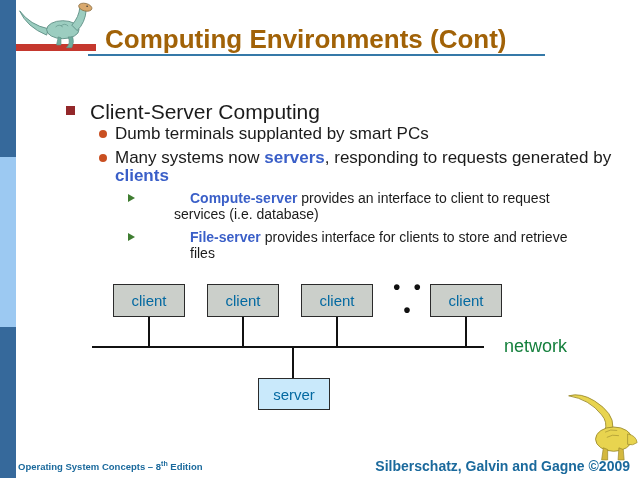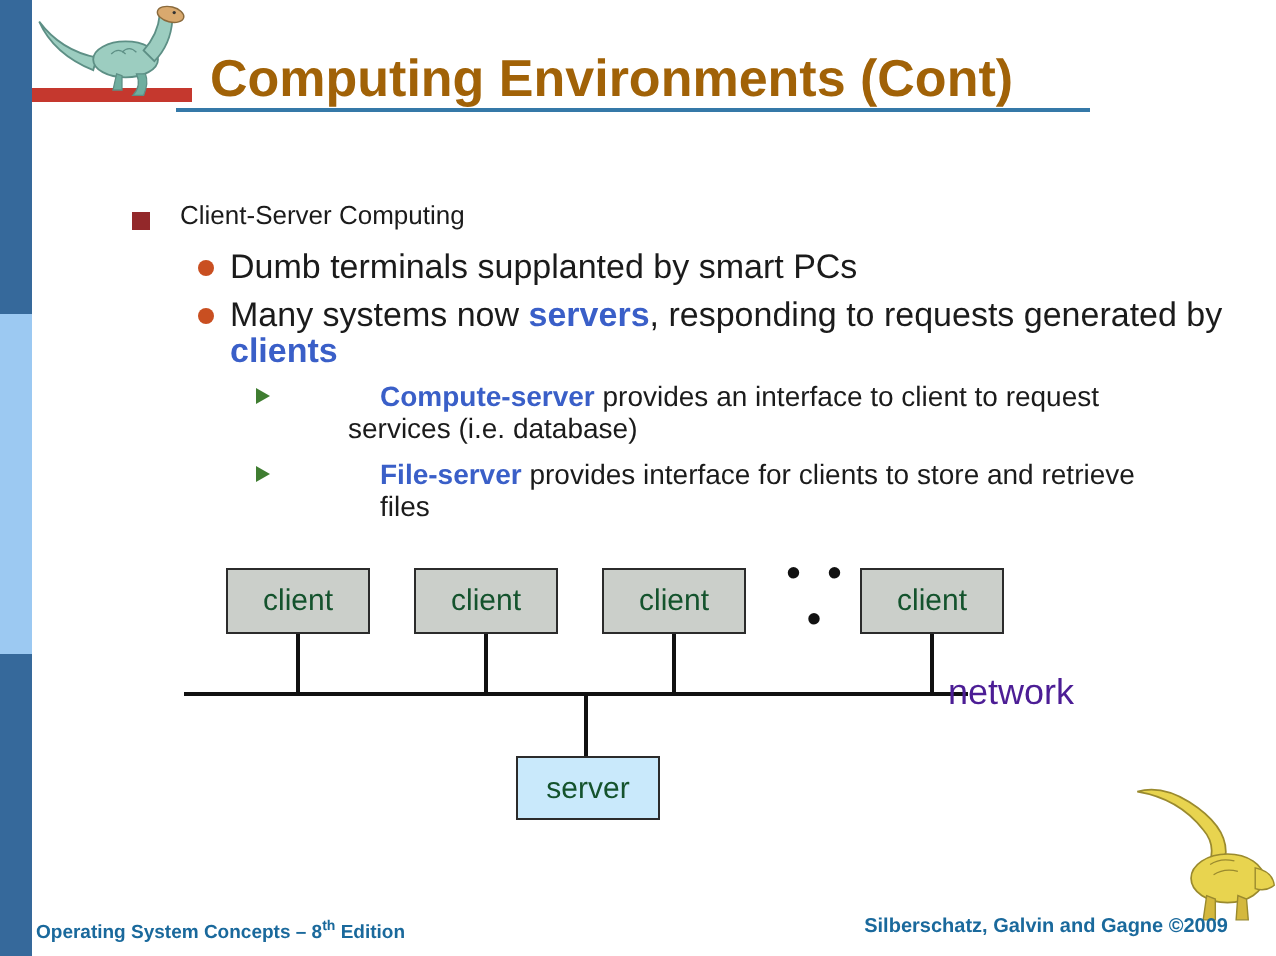--- a/index.html
+++ b/index.html
@@ -13,41 +13,41 @@
   .bar.mid{top:157px;height:170px;background:#9cc9f2;}
   .bar.bot{top:327px;height:151px;background:#36699b;}
   
   .red-stripe{position:absolute;left:16px;top:44px;width:80px;height:7px;background:#c5382e;}
   .title{position:absolute;left:105px;top:25px;font-size:26px;line-height:28px;font-weight:bold;color:#a16207;white-space:nowrap;}
   .title-underline{position:absolute;left:88px;top:54px;width:457px;height:2px;background:#3579a8;}
   .dino-top{position:absolute;left:16px;top:0px;width:90px;height:54px;z-index:2;}
   .dino-bottom{position:absolute;left:560px;top:392px;width:78px;height:70px;}
   
   .txt{position:absolute;color:#1b1b1b;white-space:nowrap;}
-  .l1{font-size:13px;}
+  .l1{font-size:21px;}
   .l2{font-size:17px;}
   .l3{font-size:14px;margin-left:44px;}
   .kw{color:#3a5fc8;font-weight:bold;}
   .sq-bullet{position:absolute;width:9px;height:9px;background:#93282a;}
   .dot-bullet{position:absolute;width:8px;height:8px;border-radius:50%;background:#c94f21;}
   .tri-bullet{position:absolute;width:0;height:0;border-left:7px solid #3f7d31;border-top:4px solid transparent;border-bottom:4px solid transparent;}
   
   .node{position:absolute;box-sizing:border-box;width:72px;height:33px;border:1.5px solid #2b2b2b;
-        display:flex;align-items:center;justify-content:center;font-size:15px;color:#14532d;}
+        display:flex;align-items:center;justify-content:center;font-size:15px;color:#0369a1;}
   .client-box{background:#cbcfca;top:284px;}
   .server-box{background:#c9e9fb;left:258px;top:378px;width:72px;height:32px;}
   .vline{position:absolute;width:2px;background:#111;}
   .hline{position:absolute;left:92px;top:346px;width:392px;height:2px;background:#111;}
   .dots{position:absolute;left:384px;top:276px;width:50px;text-align:center;font-size:20px;font-weight:bold;color:#111;letter-spacing:4px;}
-  .network-label{position:absolute;left:474px;top:336px;font-size:18px;color:#4c1d95;}
+  .network-label{position:absolute;left:504px;top:336px;font-size:18px;color:#15803d;}
   
   .footer{position:absolute;color:#1a699c;font-weight:bold;white-space:nowrap;}
   .footer.left{left:18px;top:460px;font-size:9.5px;}
   .footer.center{left:290px;top:483px;font-size:10px;}
-  .footer.right{right:24px;top:458px;font-size:10px;}
+  .footer.right{right:8px;top:458px;font-size:14px;}
   .sup{vertical-align:super;font-size:7px;}
 </style>
 </head>
 <body>
 
 <div class="slide">
 
   <div class="bar top"></div>
   <div class="bar mid"></div>
   <div class="bar bot"></div>

